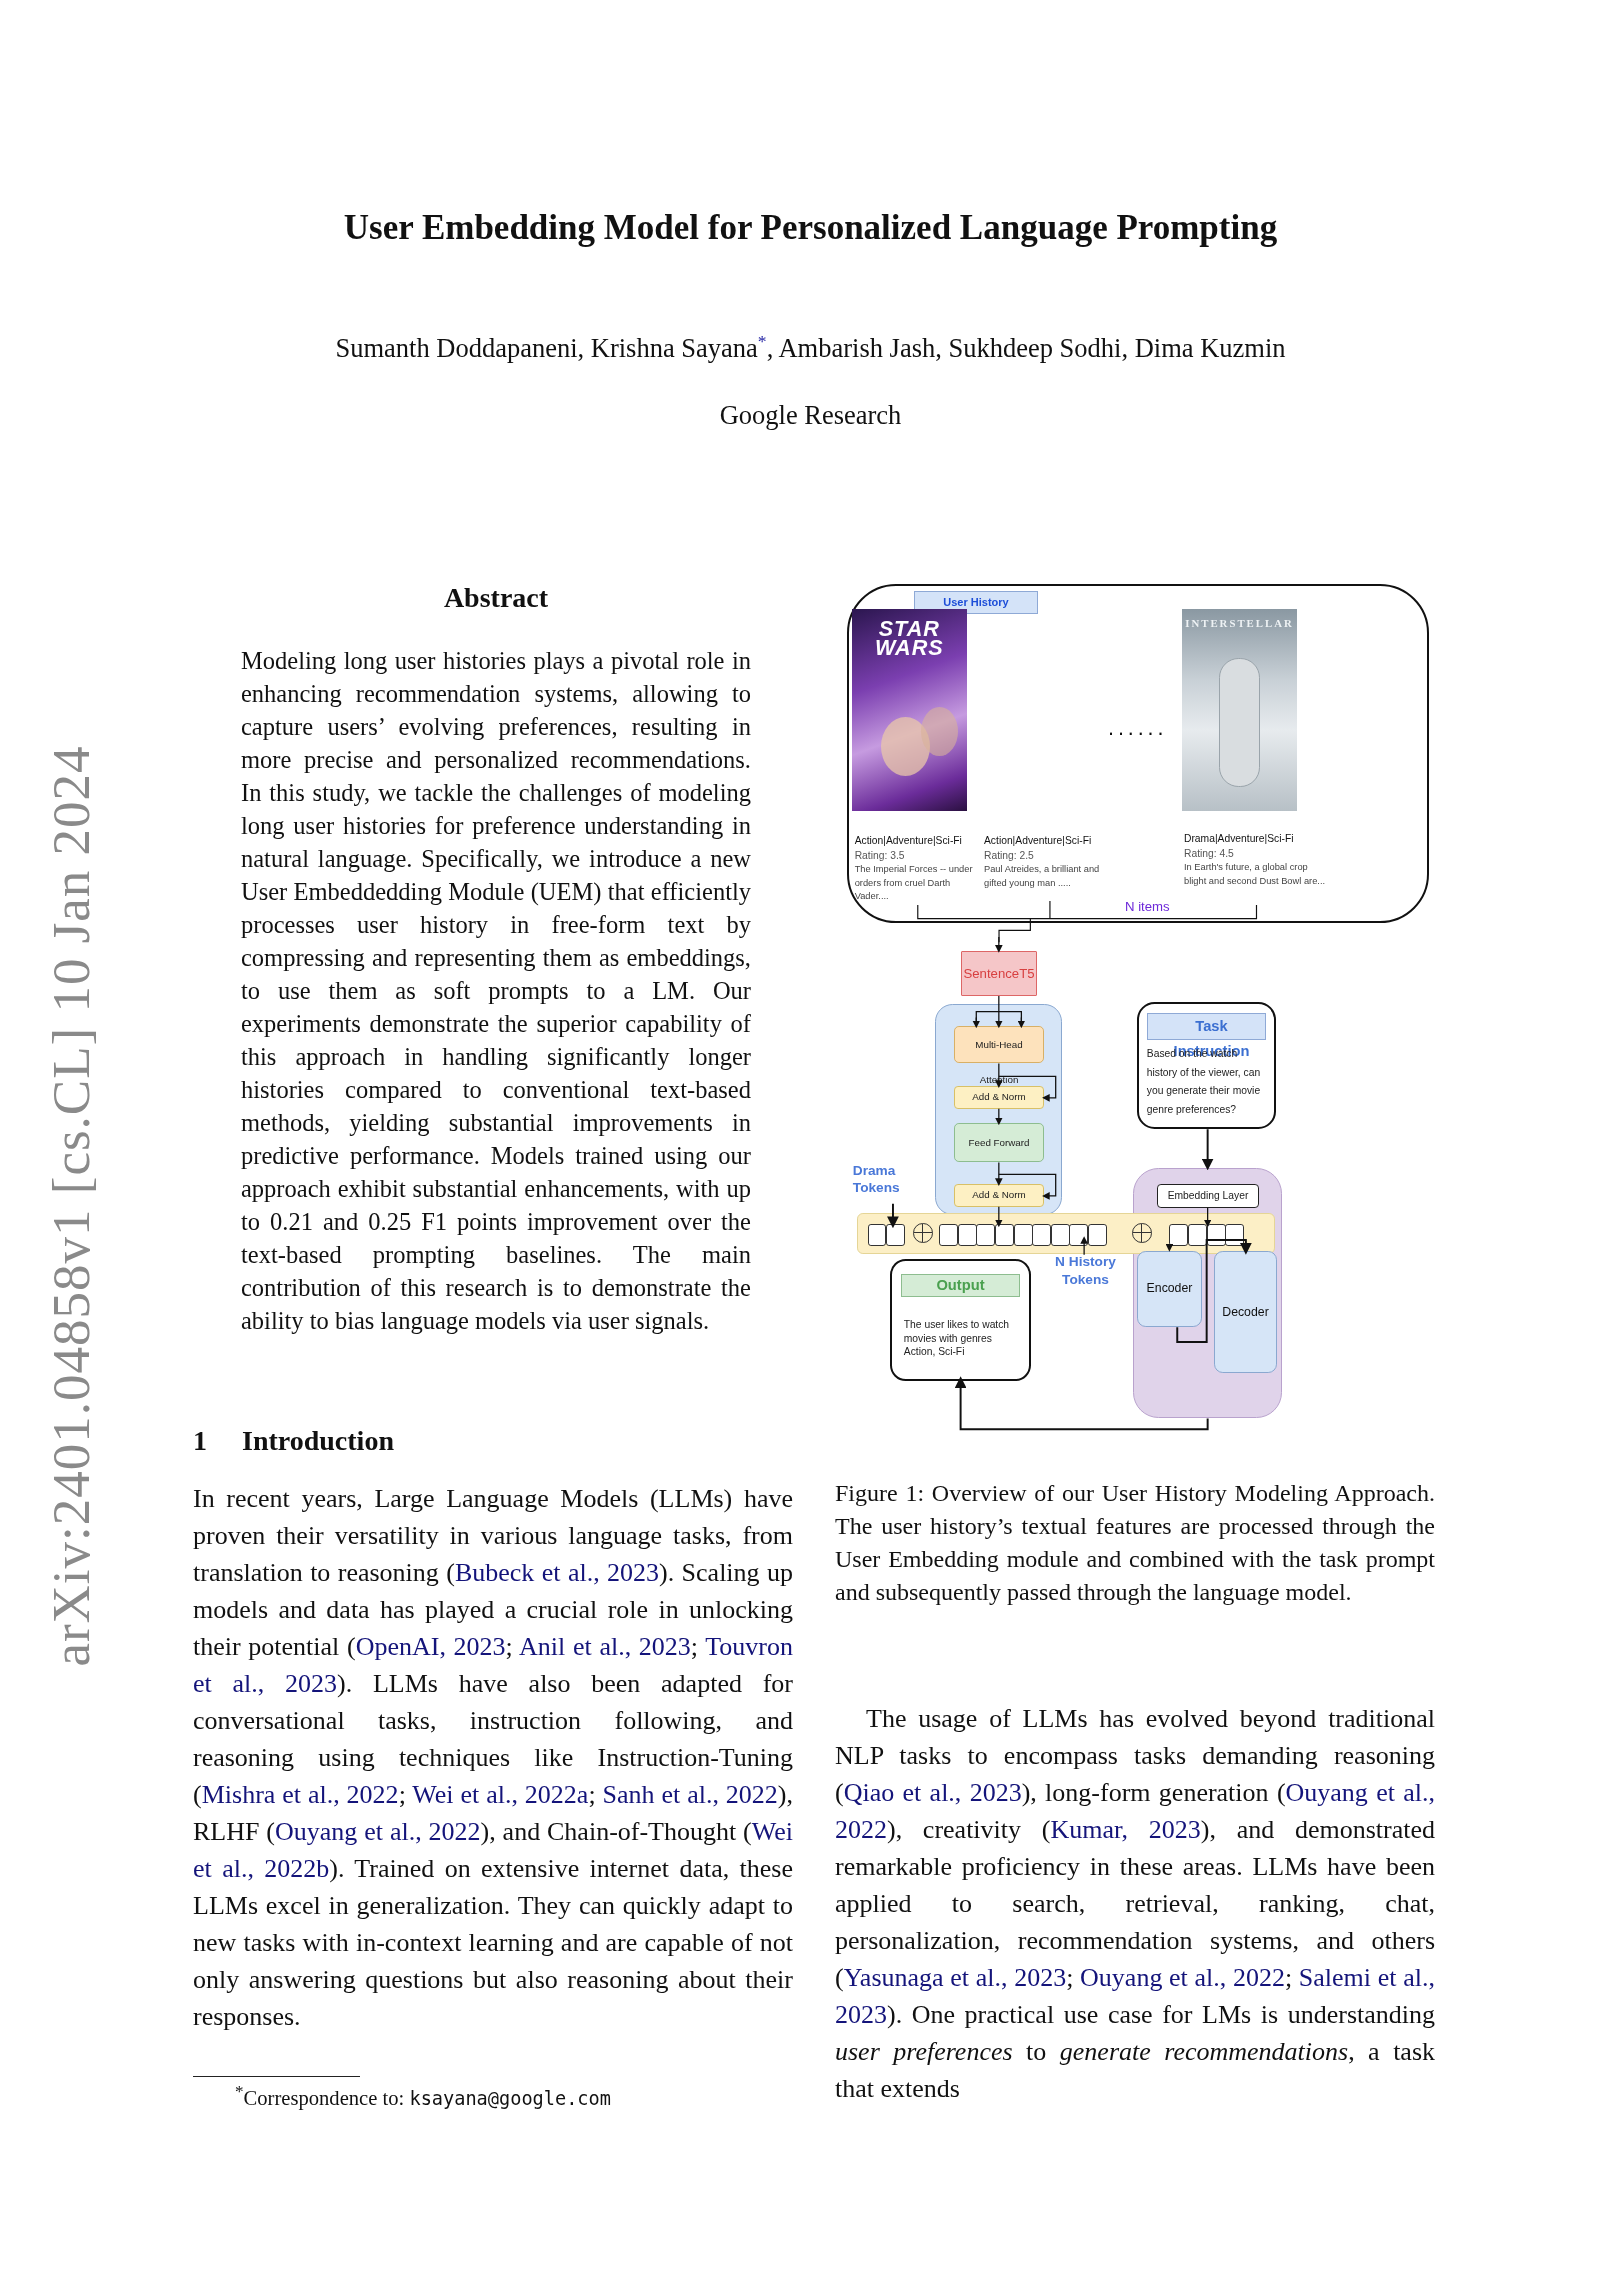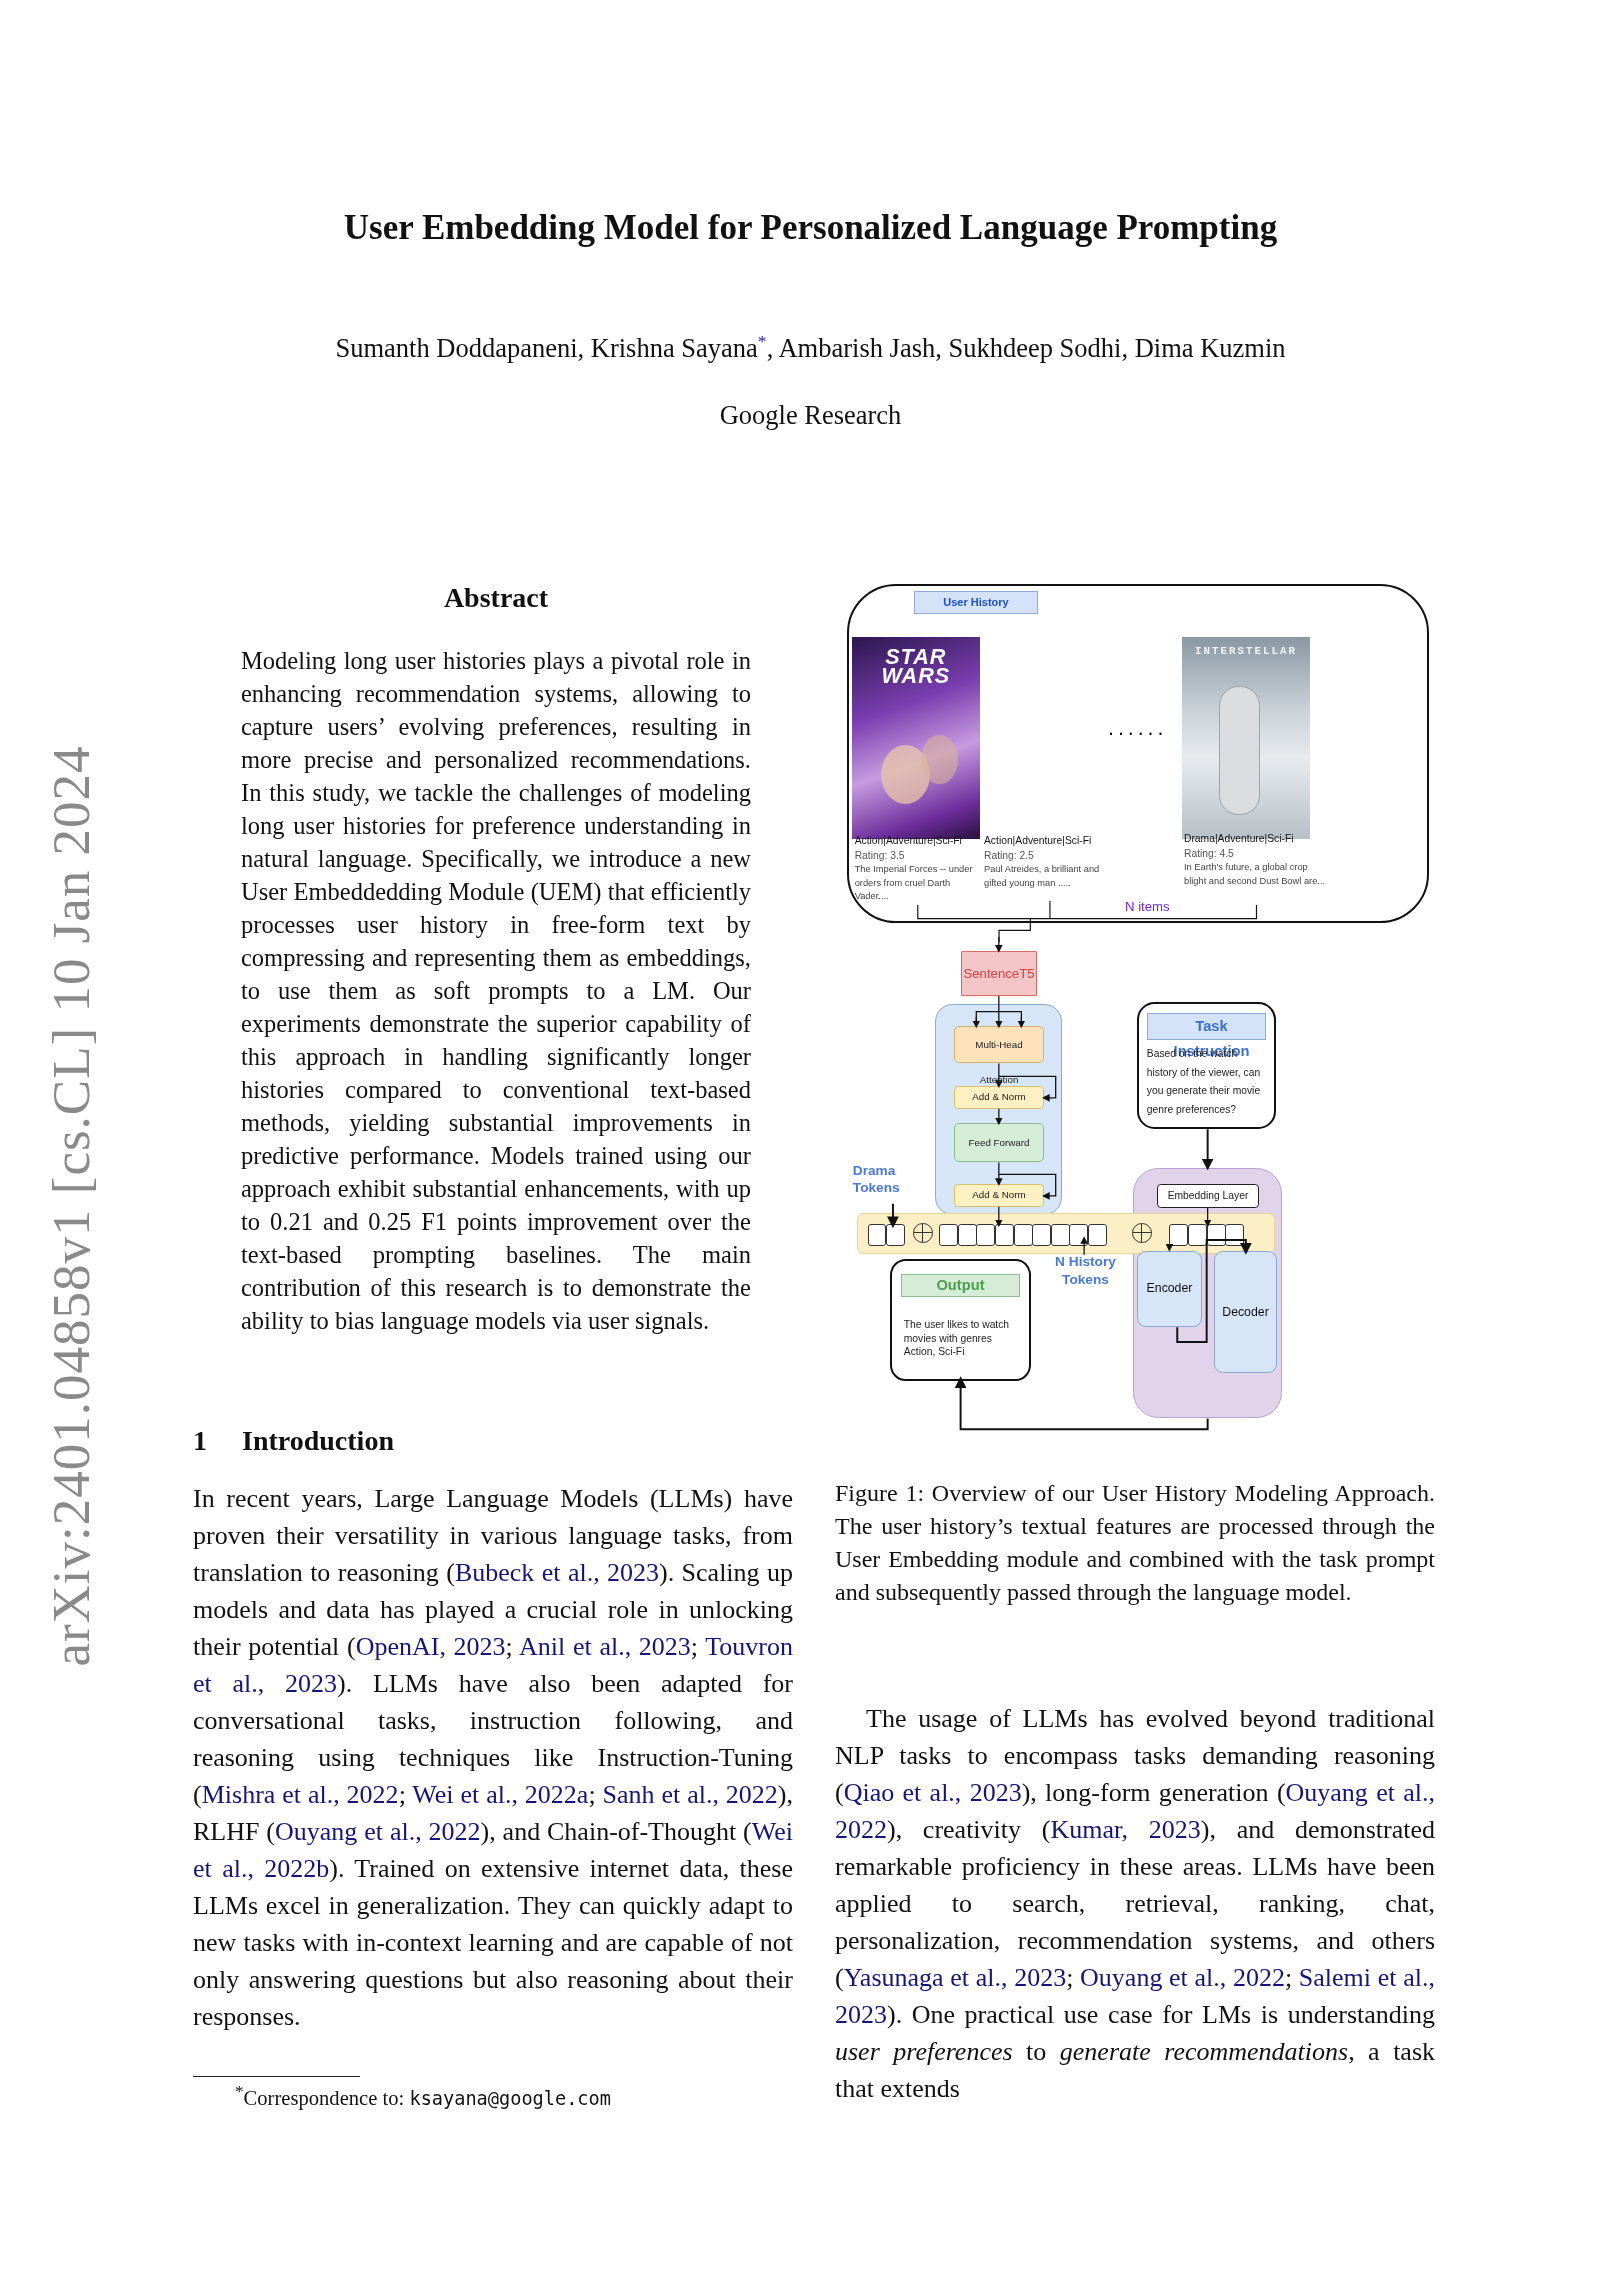--- a/index.html
+++ b/index.html
@@ -25,28 +25,28 @@
   .footnote { left:235px; top:2082px; font-size:20.6px; }
   .footnote .mono { font-family:"DejaVu Sans Mono","Liberation Mono",monospace; font-size:18.6px; }
   .caption { left:835px; width:600px; top:1477px; font-size:24px; line-height:33px; text-align:justify; }
   .right-text { left:835px; width:600px; top:1700px; }
   .indent { display:inline-block; width:31px; }
   
   .fig { left:841px; top:578px; width:598px; height:863px; font-family:"Liberation Sans","DejaVu Sans",sans-serif; }
   .uh-box { left:5.9px; top:5.9px; width:578px; height:335px; border:2.5px solid #111; border-radius:49px; }
   .uh-label { left:73px; top:12.7px; width:122px; height:21.6px; background:#d4e3f8; border:1px solid #8ea9d6;
      color:#1d4ed8; font-weight:bold; font-size:11px; text-align:center; line-height:21.6px; }
-  .poster { width:128px; height:202px; top:59px; }
+  .poster { width:115px; height:202px; top:31px; }
   .p1 { left:10.8px; background:linear-gradient(160deg,#2b164f 0%,#7b3fb0 35%,#c69be0 60%,#6b2c9a 85%,#2a1040 100%); }
   .p2 { left:141px; background:linear-gradient(180deg,#7fa8a9 0%,#5c8b8c 30%,#c9b59a 65%,#8d6a44 100%); }
   .p3 { left:341px; background:linear-gradient(180deg,#8a98a2 0%,#c8d0d6 35%,#e7ebee 60%,#b7c0c6 100%); }
   .ptitle { position:absolute; left:0; width:100%; text-align:center; font-weight:bold; }
   .p1 .ptitle { top:9.8px; color:#fff; font-size:21.6px; line-height:19.6px; letter-spacing:1px; font-style:italic; }
   .p2 .ptitle { top:152px; color:#f4efe8; font-size:19.6px; letter-spacing:13.7px; font-weight:normal; }
-  .p3 .ptitle { top:7.8px; color:#eef2f4; font-size:10.8px; letter-spacing:2px; font-family:Liberation Mono, monospace; }
+  .p3 .ptitle { top:7.8px; color:#eef2f4; font-size:10.8px; letter-spacing:2px; font-family:Liberation Serif, serif; }
   .figure-silhouette { position:absolute; border-radius:50%; }
   .meta { font-size:10.3px; color:#222; }
   .meta .genre { font-size:10.3px; color:#111; }
   .meta .rating { color:#555; margin-top:3.9px; }
   .meta .desc { color:#444; font-size:9.3px; line-height:13.7px; margin-top:2px; }
   .dots { left:267px; top:137px; font-size:21.6px; letter-spacing:3.9px; color:#111; }
   .nitems { left:284px; top:321px; color:#6d28d9; font-size:13.2px; }
   .box { position:absolute; box-sizing:border-box; text-align:center; font-size:10.8px; color:#222; }
   .st5 { left:120px; top:9.8px; width:76px; height:45px; background:#f5c6c8; border:1.5px solid #d66; border-radius:1px; color:#d84040; font-size:13.2px; line-height:43px; }
   .enc-blue { left:94px; top:63px; width:127px; height:211px; background:#d6e5f7; border:1.5px solid #8aa8d0; border-radius:17.6px; }

